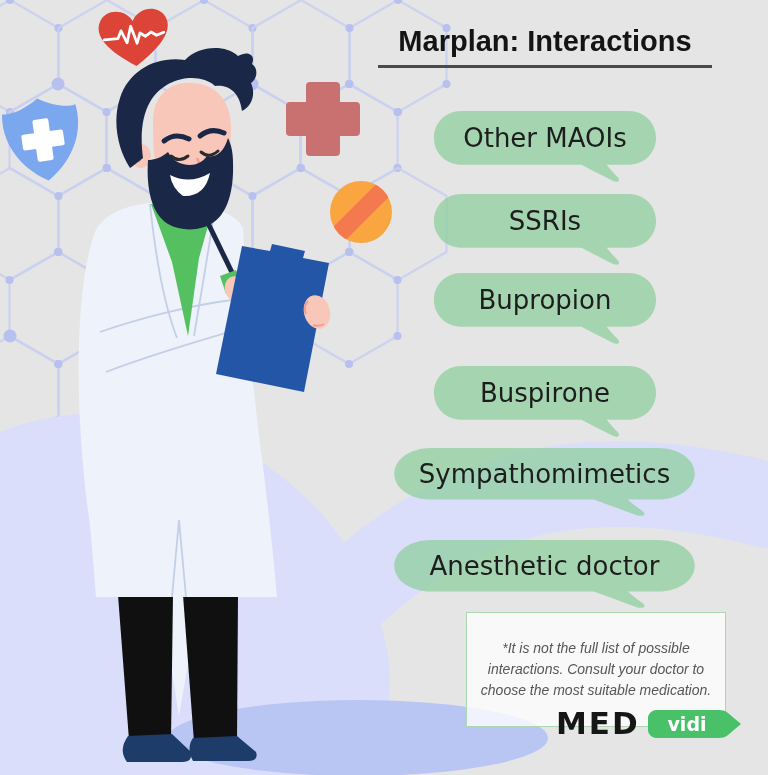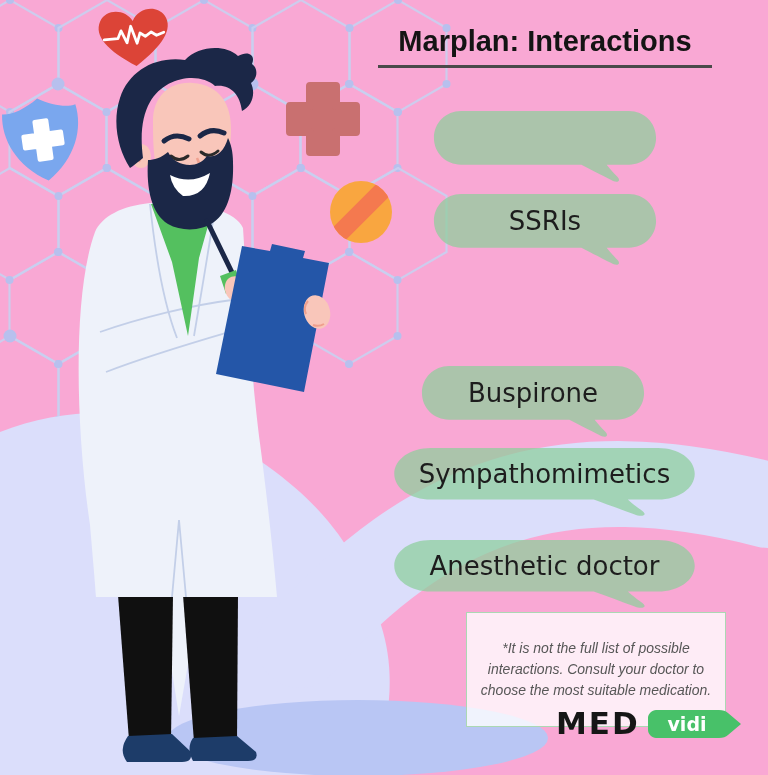--- a/index.html
+++ b/index.html
@@ -1,33 +1,33 @@
 <!DOCTYPE html>
 <html><head>
 <meta charset="utf-8">
 <style>
   html,body{margin:0;padding:0;background:#fff;}
-  .stage{position:relative;width:768px;height:775px;overflow:hidden;background:#f9a8d4;
+  .stage{position:relative;width:768px;height:775px;overflow:hidden;background:#e5e5e5;
          font-family:"Liberation Sans",sans-serif;}
   .bg-svg{position:absolute;inset:0;width:768px;height:775px;display:block;}
 
   
   .title-wrap{position:absolute;left:378px;top:26px;width:334px;text-align:center;z-index:5;}
   .title-wrap h1{margin:0;padding:0 0 7px 0;font-size:29px;font-weight:700;color:#141414;
                  letter-spacing:0;border-bottom:3px solid #4a4a4a;line-height:1.1;}
 
   .badge{position:absolute;z-index:4;}
   .badge svg{position:absolute;inset:0;width:100%;height:100%;}
   .badge path{fill:#8ccf9b;fill-opacity:0.72;}
   .badge .lbl{position:absolute;left:0;right:0;top:0;display:flex;align-items:center;justify-content:center;
               font-family:"DejaVu Sans",sans-serif;font-size:26px;font-weight:400;color:#1d1d1d;}
   .b1{left:433px;top:110px;width:224px;height:73px;} .b1 .lbl{height:55px;}
   .b2{left:433px;top:193px;width:224px;height:73px;} .b2 .lbl{height:55px;text-align:right;}
   .b3{left:433px;top:272px;width:224px;height:73px;} .b3 .lbl{height:55px;}
-  .b4{left:421px;top:365px;width:224px;height:73px;} .b4 .lbl{height:55px;}
+  .b4{left:433px;top:365px;width:224px;height:73px;} .b4 .lbl{height:55px;}
   .b5{left:393px;top:447px;width:303px;height:70px;} .b5 .lbl{height:53px;}
   .b6{left:393px;top:539px;width:303px;height:70px;} .b6 .lbl{height:53px;}
 
   .disclaimer{position:absolute;left:466px;top:612px;width:260px;box-sizing:border-box;z-index:5;
               border:1.5px solid #abd8b3;background:rgba(255,255,255,0.78);
               padding:25px 11px;text-align:center;font-style:italic;font-size:14px;
               color:#575757;line-height:1.5;}
 
   .logo{position:absolute;left:556px;top:708px;display:flex;align-items:flex-end;gap:7px;z-index:5;}
   .logo-med{font-family:"DejaVu Sans",sans-serif;font-weight:800;font-size:31px;color:#161616;
@@ -225,26 +225,33 @@
   </svg>
 
   <div class="title-wrap">
     <h1>Marplan: Interactions</h1>
   </div>
 
   <div class="badge b1">
     <svg viewBox="0 0 240 76" preserveAspectRatio="none">
         <path d="M30,1 H210 C226,1 239,13 239,29 C239,45 226,57 210,57 H186 C190,62 195,67 198,70 C202,75 196,76 191,73 C181,68 169,62 159,57 H30 C14,57 1,45 1,29 C1,13 14,1 30,1 Z"></path>
       </svg>
+    <span class="lbl">Other MAOIs</span>
   </div>
   <div class="badge b2">
     <svg viewBox="0 0 240 76" preserveAspectRatio="none">
         <path d="M30,1 H210 C226,1 239,13 239,29 C239,45 226,57 210,57 H186 C190,62 195,67 198,70 C202,75 196,76 191,73 C181,68 169,62 159,57 H30 C14,57 1,45 1,29 C1,13 14,1 30,1 Z"></path>
       </svg>
     <span class="lbl">SSRIs</span>
+  </div>
+  <div class="badge b3">
+    <svg viewBox="0 0 240 76" preserveAspectRatio="none">
+        <path d="M30,1 H210 C226,1 239,13 239,29 C239,45 226,57 210,57 H186 C190,62 195,67 198,70 C202,75 196,76 191,73 C181,68 169,62 159,57 H30 C14,57 1,45 1,29 C1,13 14,1 30,1 Z"></path>
+      </svg>
+    <span class="lbl">Bupropion</span>
   </div>
   <div class="badge b4">
     <svg viewBox="0 0 240 76" preserveAspectRatio="none">
         <path d="M30,1 H210 C226,1 239,13 239,29 C239,45 226,57 210,57 H186 C190,62 195,67 198,70 C202,75 196,76 191,73 C181,68 169,62 159,57 H30 C14,57 1,45 1,29 C1,13 14,1 30,1 Z"></path>
       </svg>
     <span class="lbl">Buspirone</span>
   </div>
   <div class="badge b5">
     <svg viewBox="0 0 240 76" preserveAspectRatio="none">
         <path d="M30,1 H210 C226,1 239,13 239,29 C239,45 226,57 210,57 H186 C190,62 195,67 198,70 C202,75 196,76 191,73 C181,68 169,62 159,57 H30 C14,57 1,45 1,29 C1,13 14,1 30,1 Z"></path>

